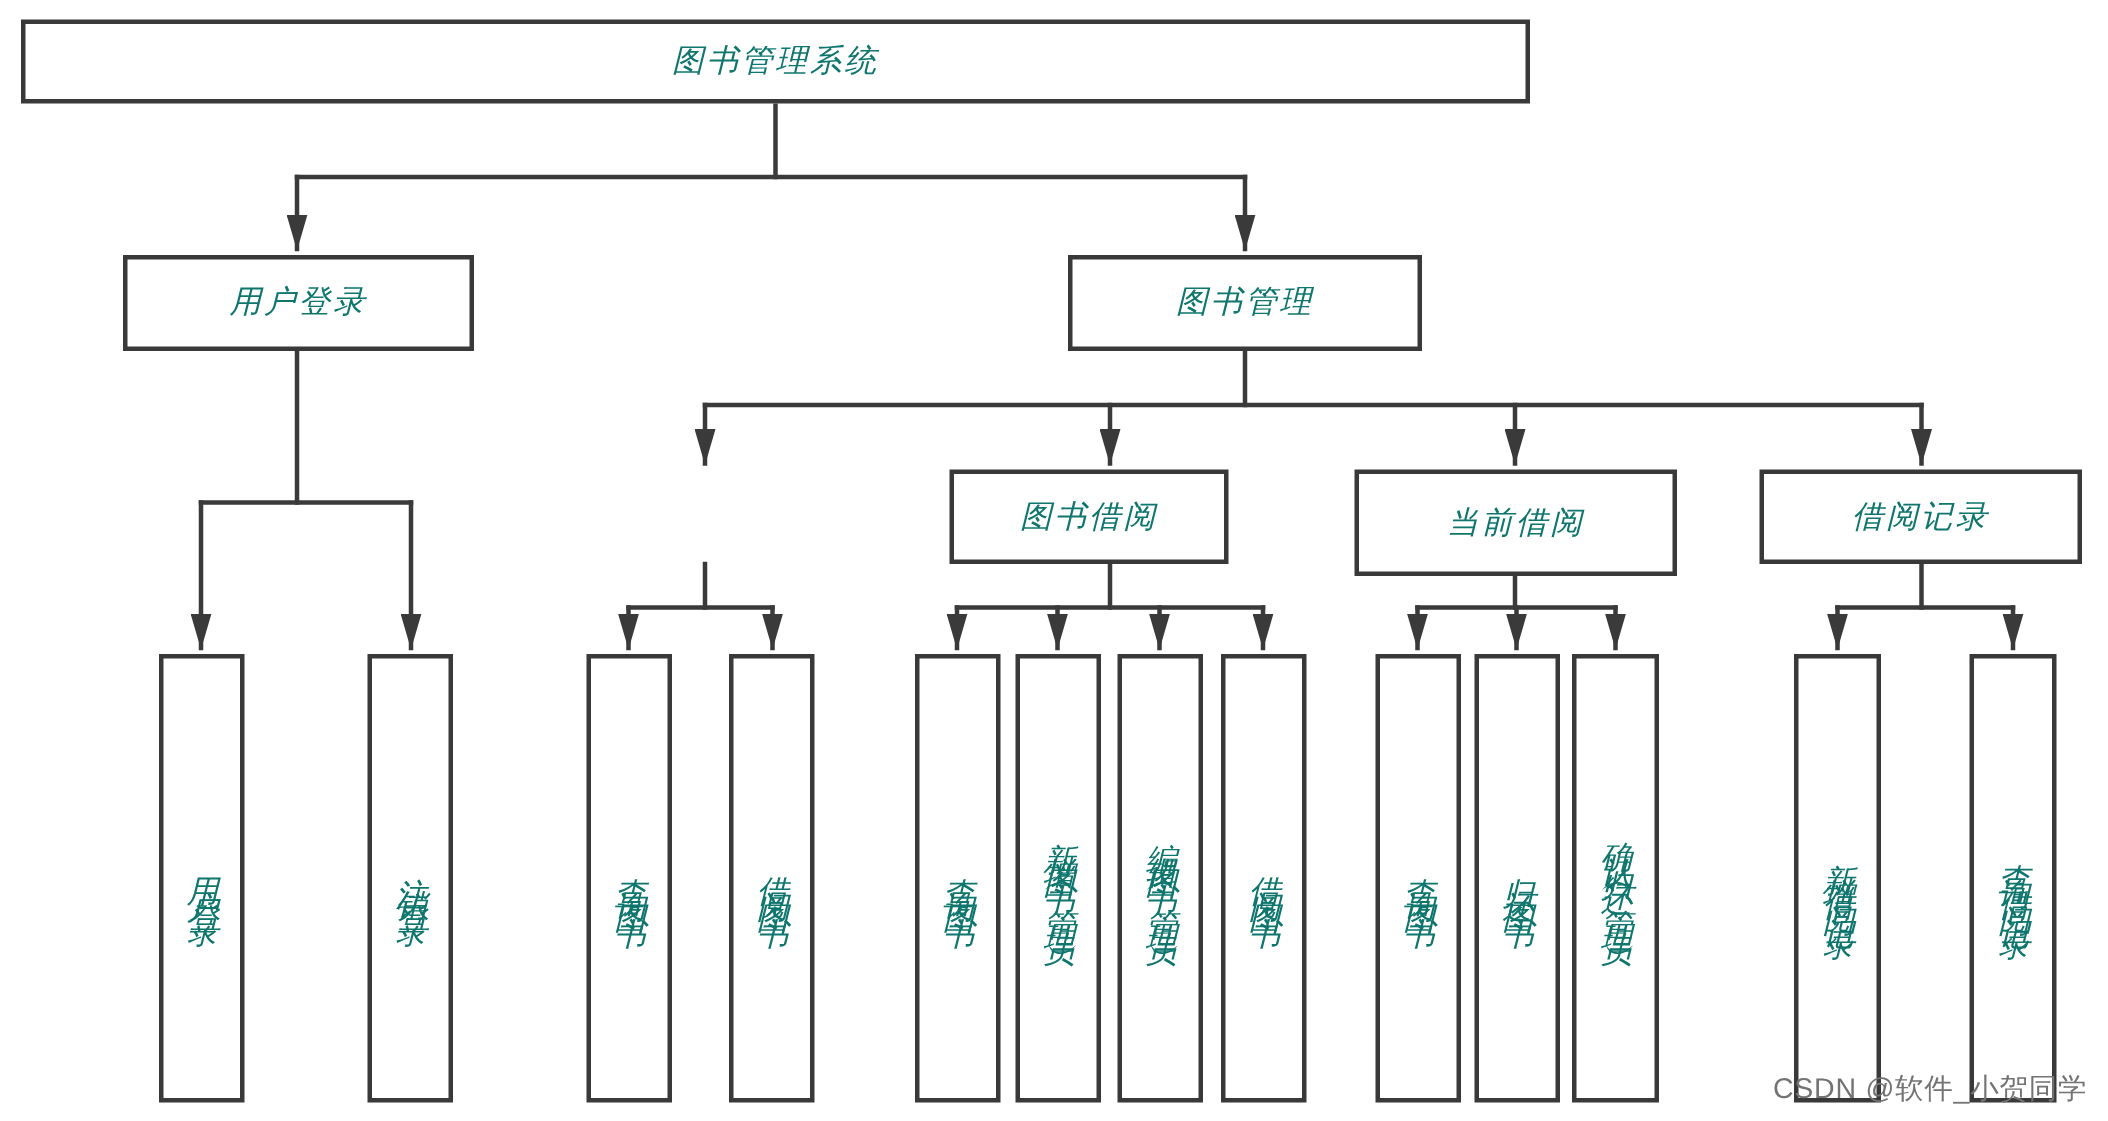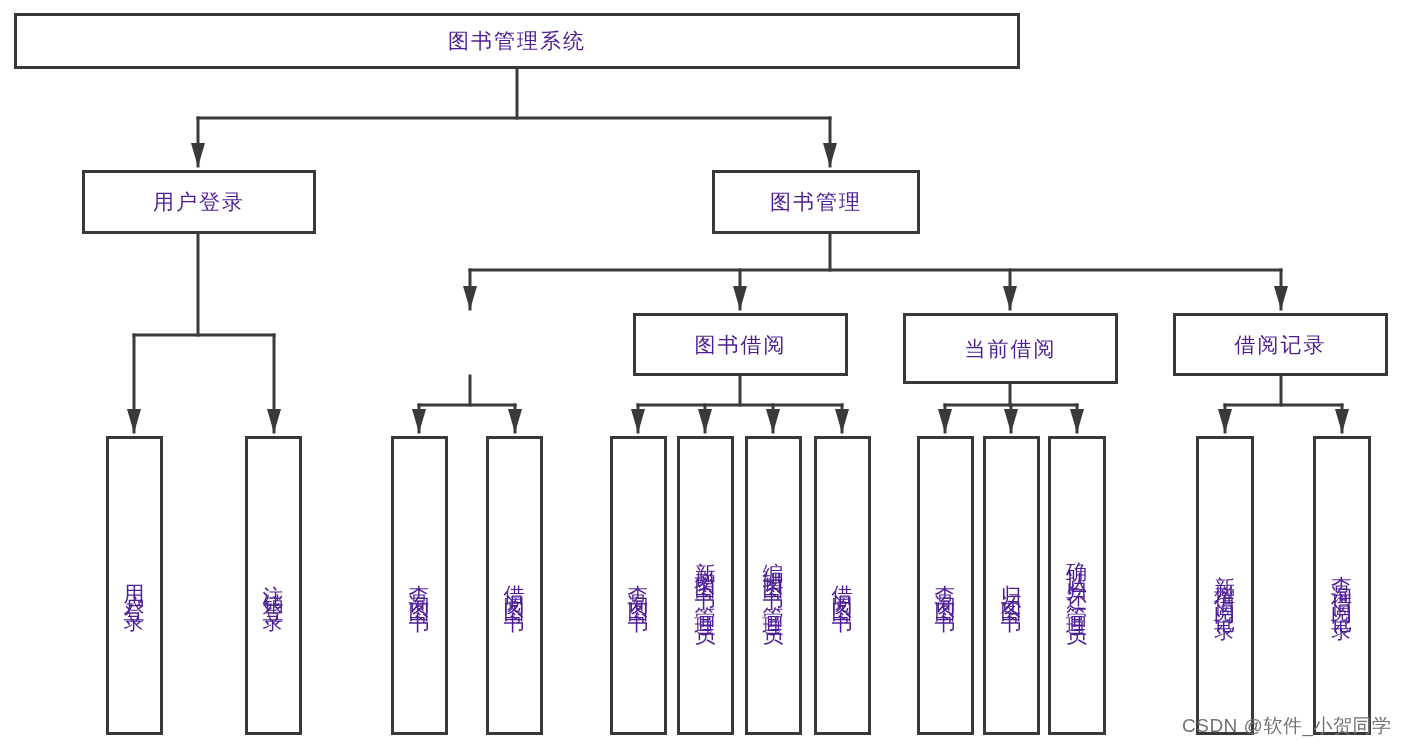--- a/index.html
+++ b/index.html
@@ -8,22 +8,23 @@
     background:#ffffff; font-family:"Liberation Sans", sans-serif;
   }
   .wires { position:absolute; left:0; top:0; z-index:0; }
   .wires line { stroke:#3a3a3a; stroke-width:3; stroke-linecap:square; }
   .node {
     position:absolute; box-sizing:border-box; background:#ffffff;
     border:3px solid #393939; display:flex; align-items:center; justify-content:center;
     z-index:1;
   }
   .node .lbl {
-    color:#4c1d95; font-size:21px; letter-spacing:2px; white-space:nowrap;
+    color:#0f766e; font-size:21px; letter-spacing:2px; white-space:nowrap;
     line-height:1.2;
+    font-style:italic;
   }
   .node.v .lbl {
     writing-mode:vertical-rl; text-orientation:mixed;
     letter-spacing:9px; line-height:1; white-space:nowrap; font-size:21px;
   }
   .node.root .lbl { font-size:21px; }
   .watermark {
     position:absolute; left:1182px; top:713px; z-index:5;
     color:#737373; font-size:19px; letter-spacing:0.5px; white-space:nowrap;
   }
@@ -81,25 +82,25 @@
     <line x1="1342" y1="405" x2="1342" y2="432" marker-end="url(#arrow)"></line>
   </svg>
 
   <div class="node root" style="left:14px; top:13px; width:1006px; height:56px;">
     <span class="lbl">图书管理系统</span>
   </div>
 
   <div class="node" style="left:82px; top:170px; width:234px; height:64px;">
     <span class="lbl">用户登录</span>
   </div>
-  <div class="node" style="left:712px; top:170px; width:208px; height:64px;">
+  <div class="node" style="left:712px; top:170px; width:236px; height:64px;">
     <span class="lbl">图书管理</span>
   </div>
 
-  <div class="node" style="left:633px; top:313px; width:215px; height:63px;">
+  <div class="node" style="left:633px; top:313px; width:186px; height:63px;">
     <span class="lbl">图书借阅</span>
   </div>
   <div class="node" style="left:903px; top:313px; width:215px; height:71px;">
     <span class="lbl">当前借阅</span>
   </div>
   <div class="node" style="left:1173px; top:313px; width:215px; height:63px;">
     <span class="lbl">借阅记录</span>
   </div>
 
   <div class="node v" style="left:106px; top:436px; width:57px; height:299px;">

